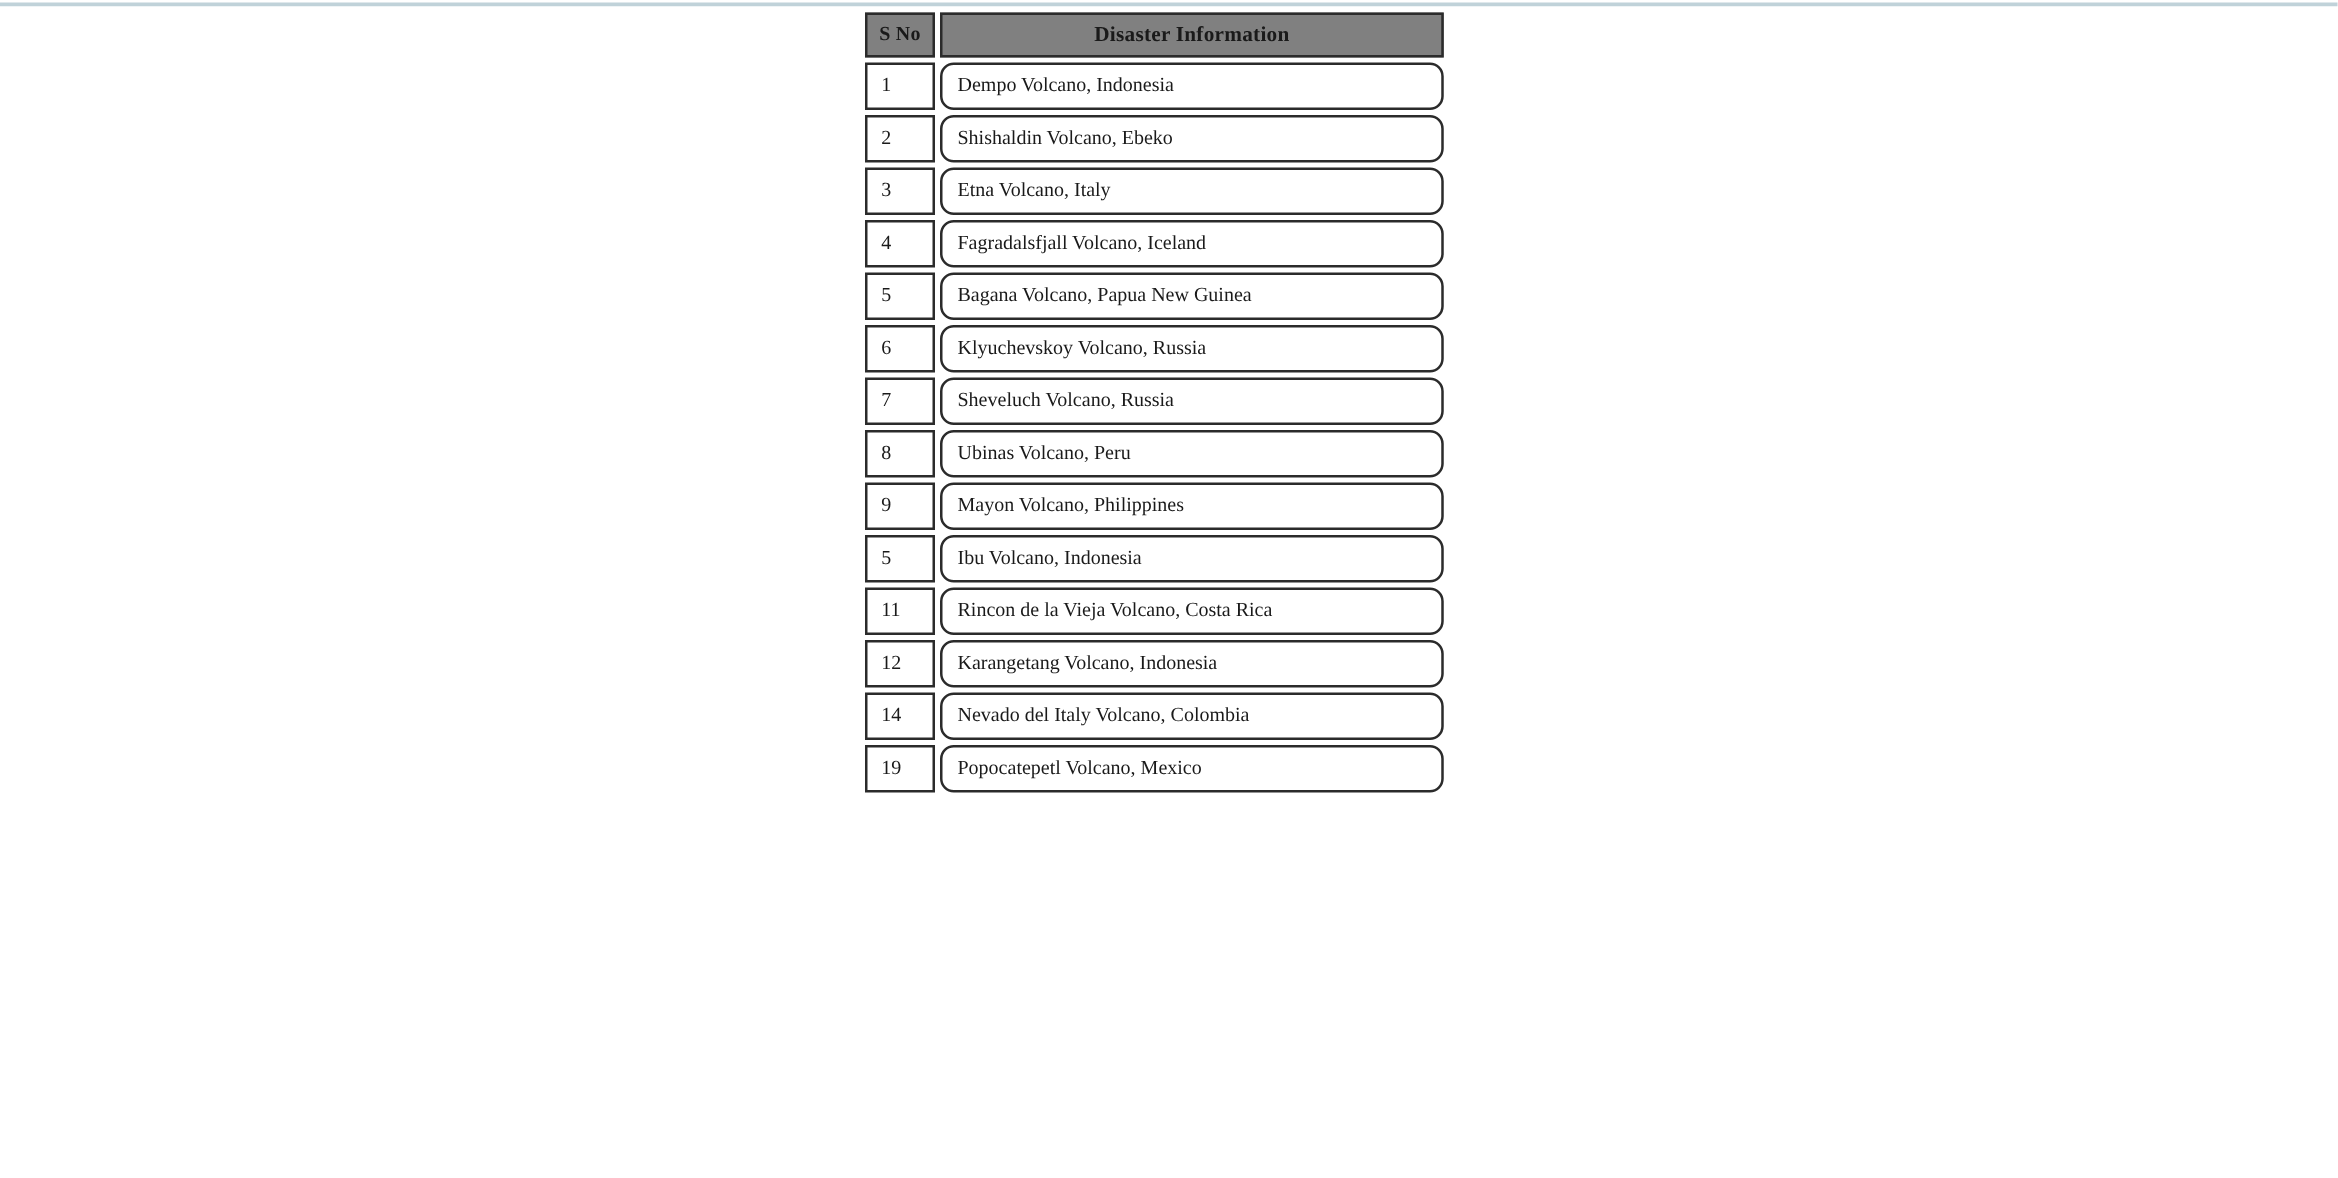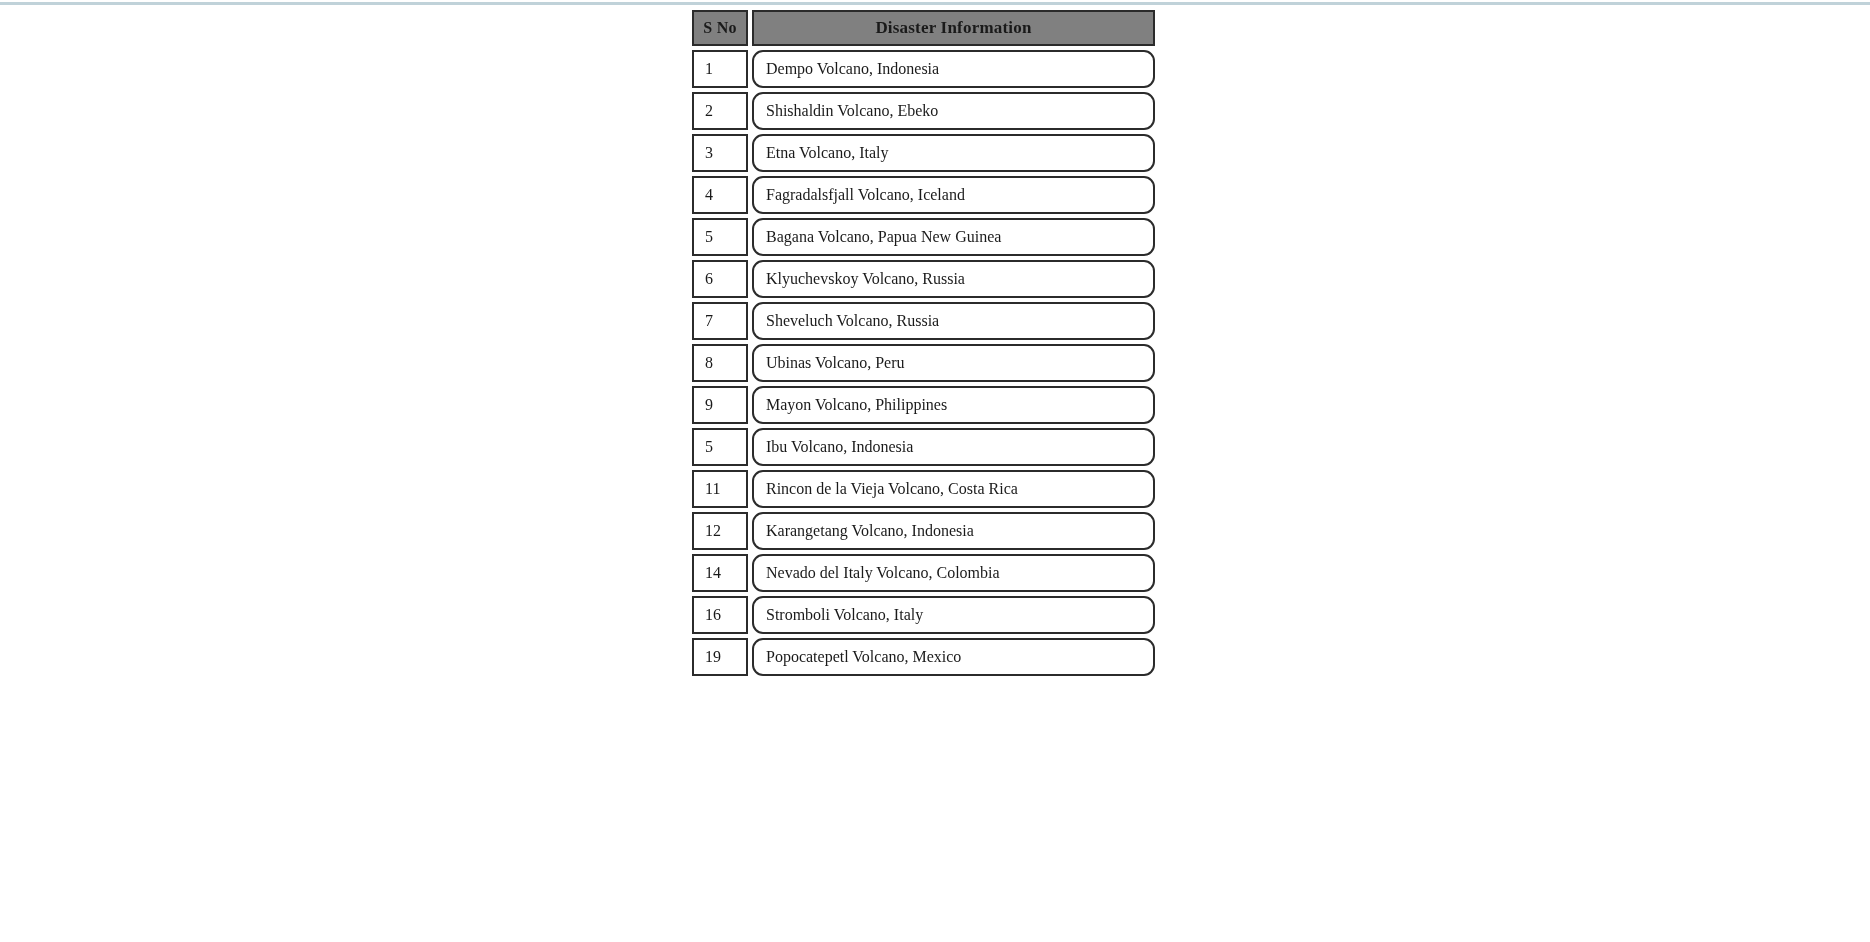--- a/index.html
+++ b/index.html
@@ -157,24 +157,20 @@
           </tr>
           <tr>
             <td class="cell-sno">12</td>
             <td class="cell-info">Karangetang Volcano, Indonesia</td>
           </tr>
           <tr>
             <td class="cell-sno">14</td>
             <td class="cell-info">Nevado del Italy Volcano, Colombia</td>
           </tr>
           <tr>
-            <td class="cell-sno">16</td>
-            <td class="cell-info">Stromboli Volcano, Italy</td>
-          </tr>
-          <tr>
             <td class="cell-sno">19</td>
             <td class="cell-info">Popocatepetl Volcano, Mexico</td>
           </tr>
         </tbody>
     </table>
   </div>
 
 </div>
 
 </body></html>

